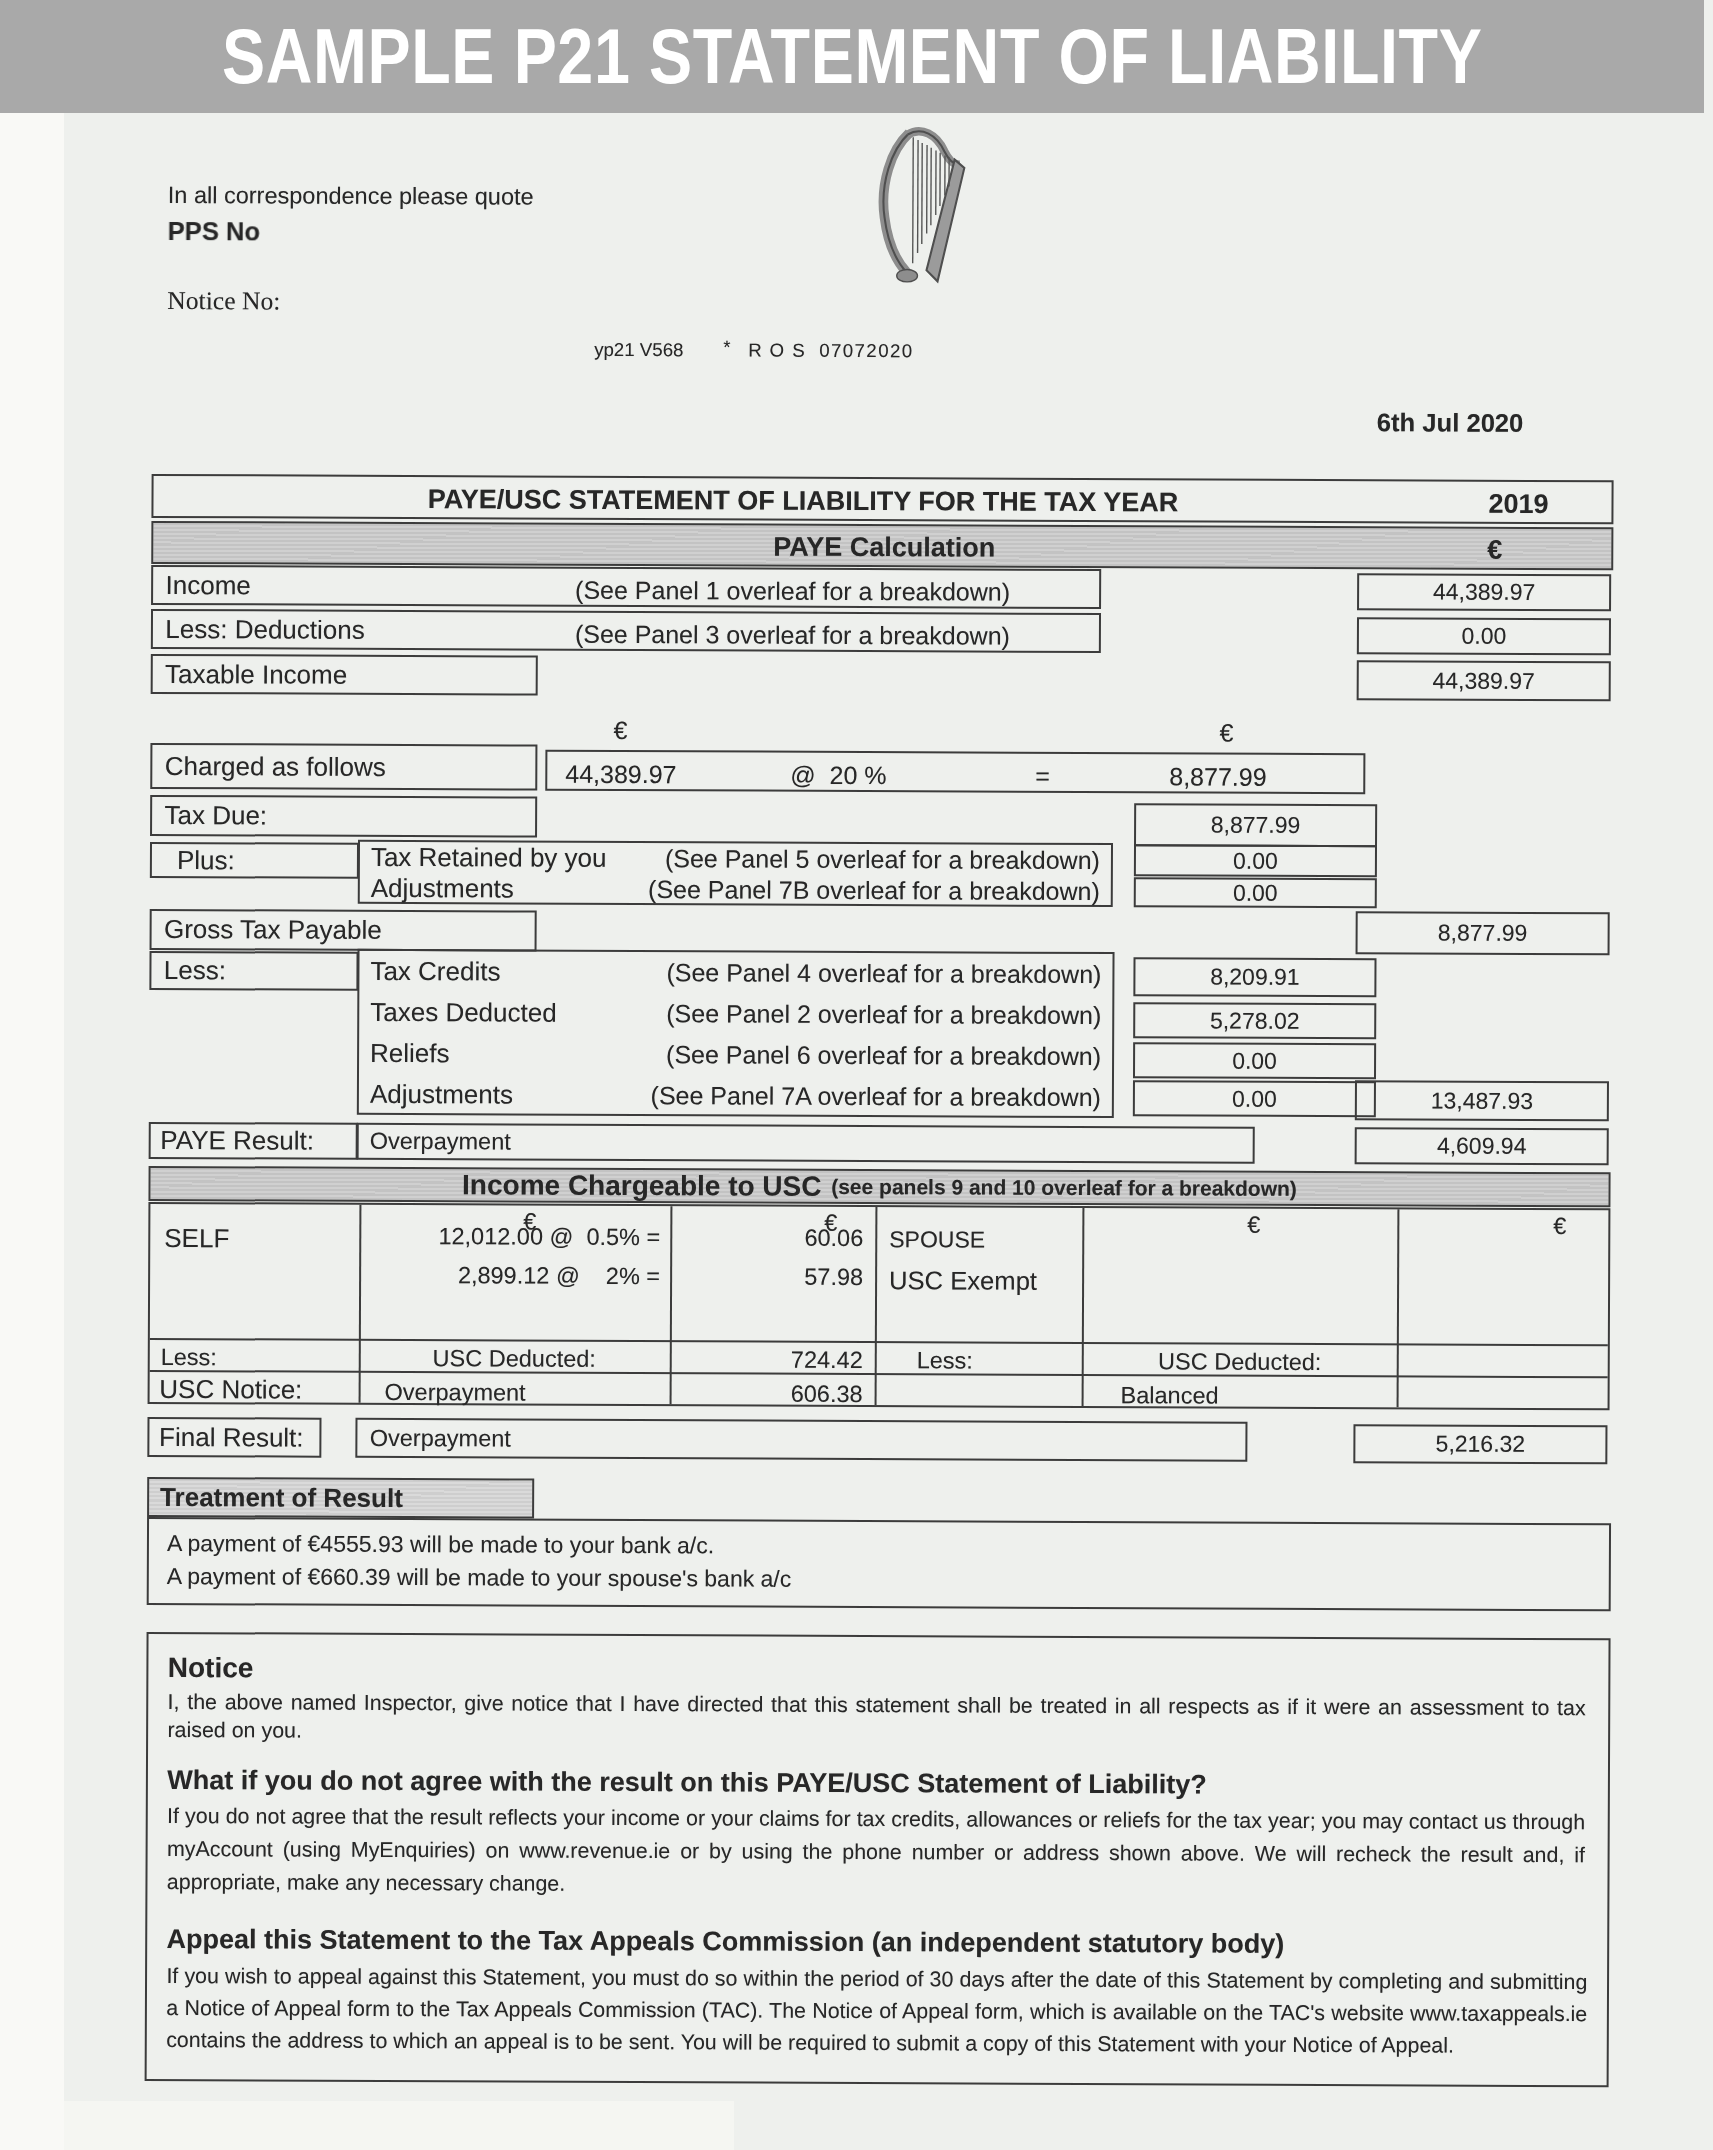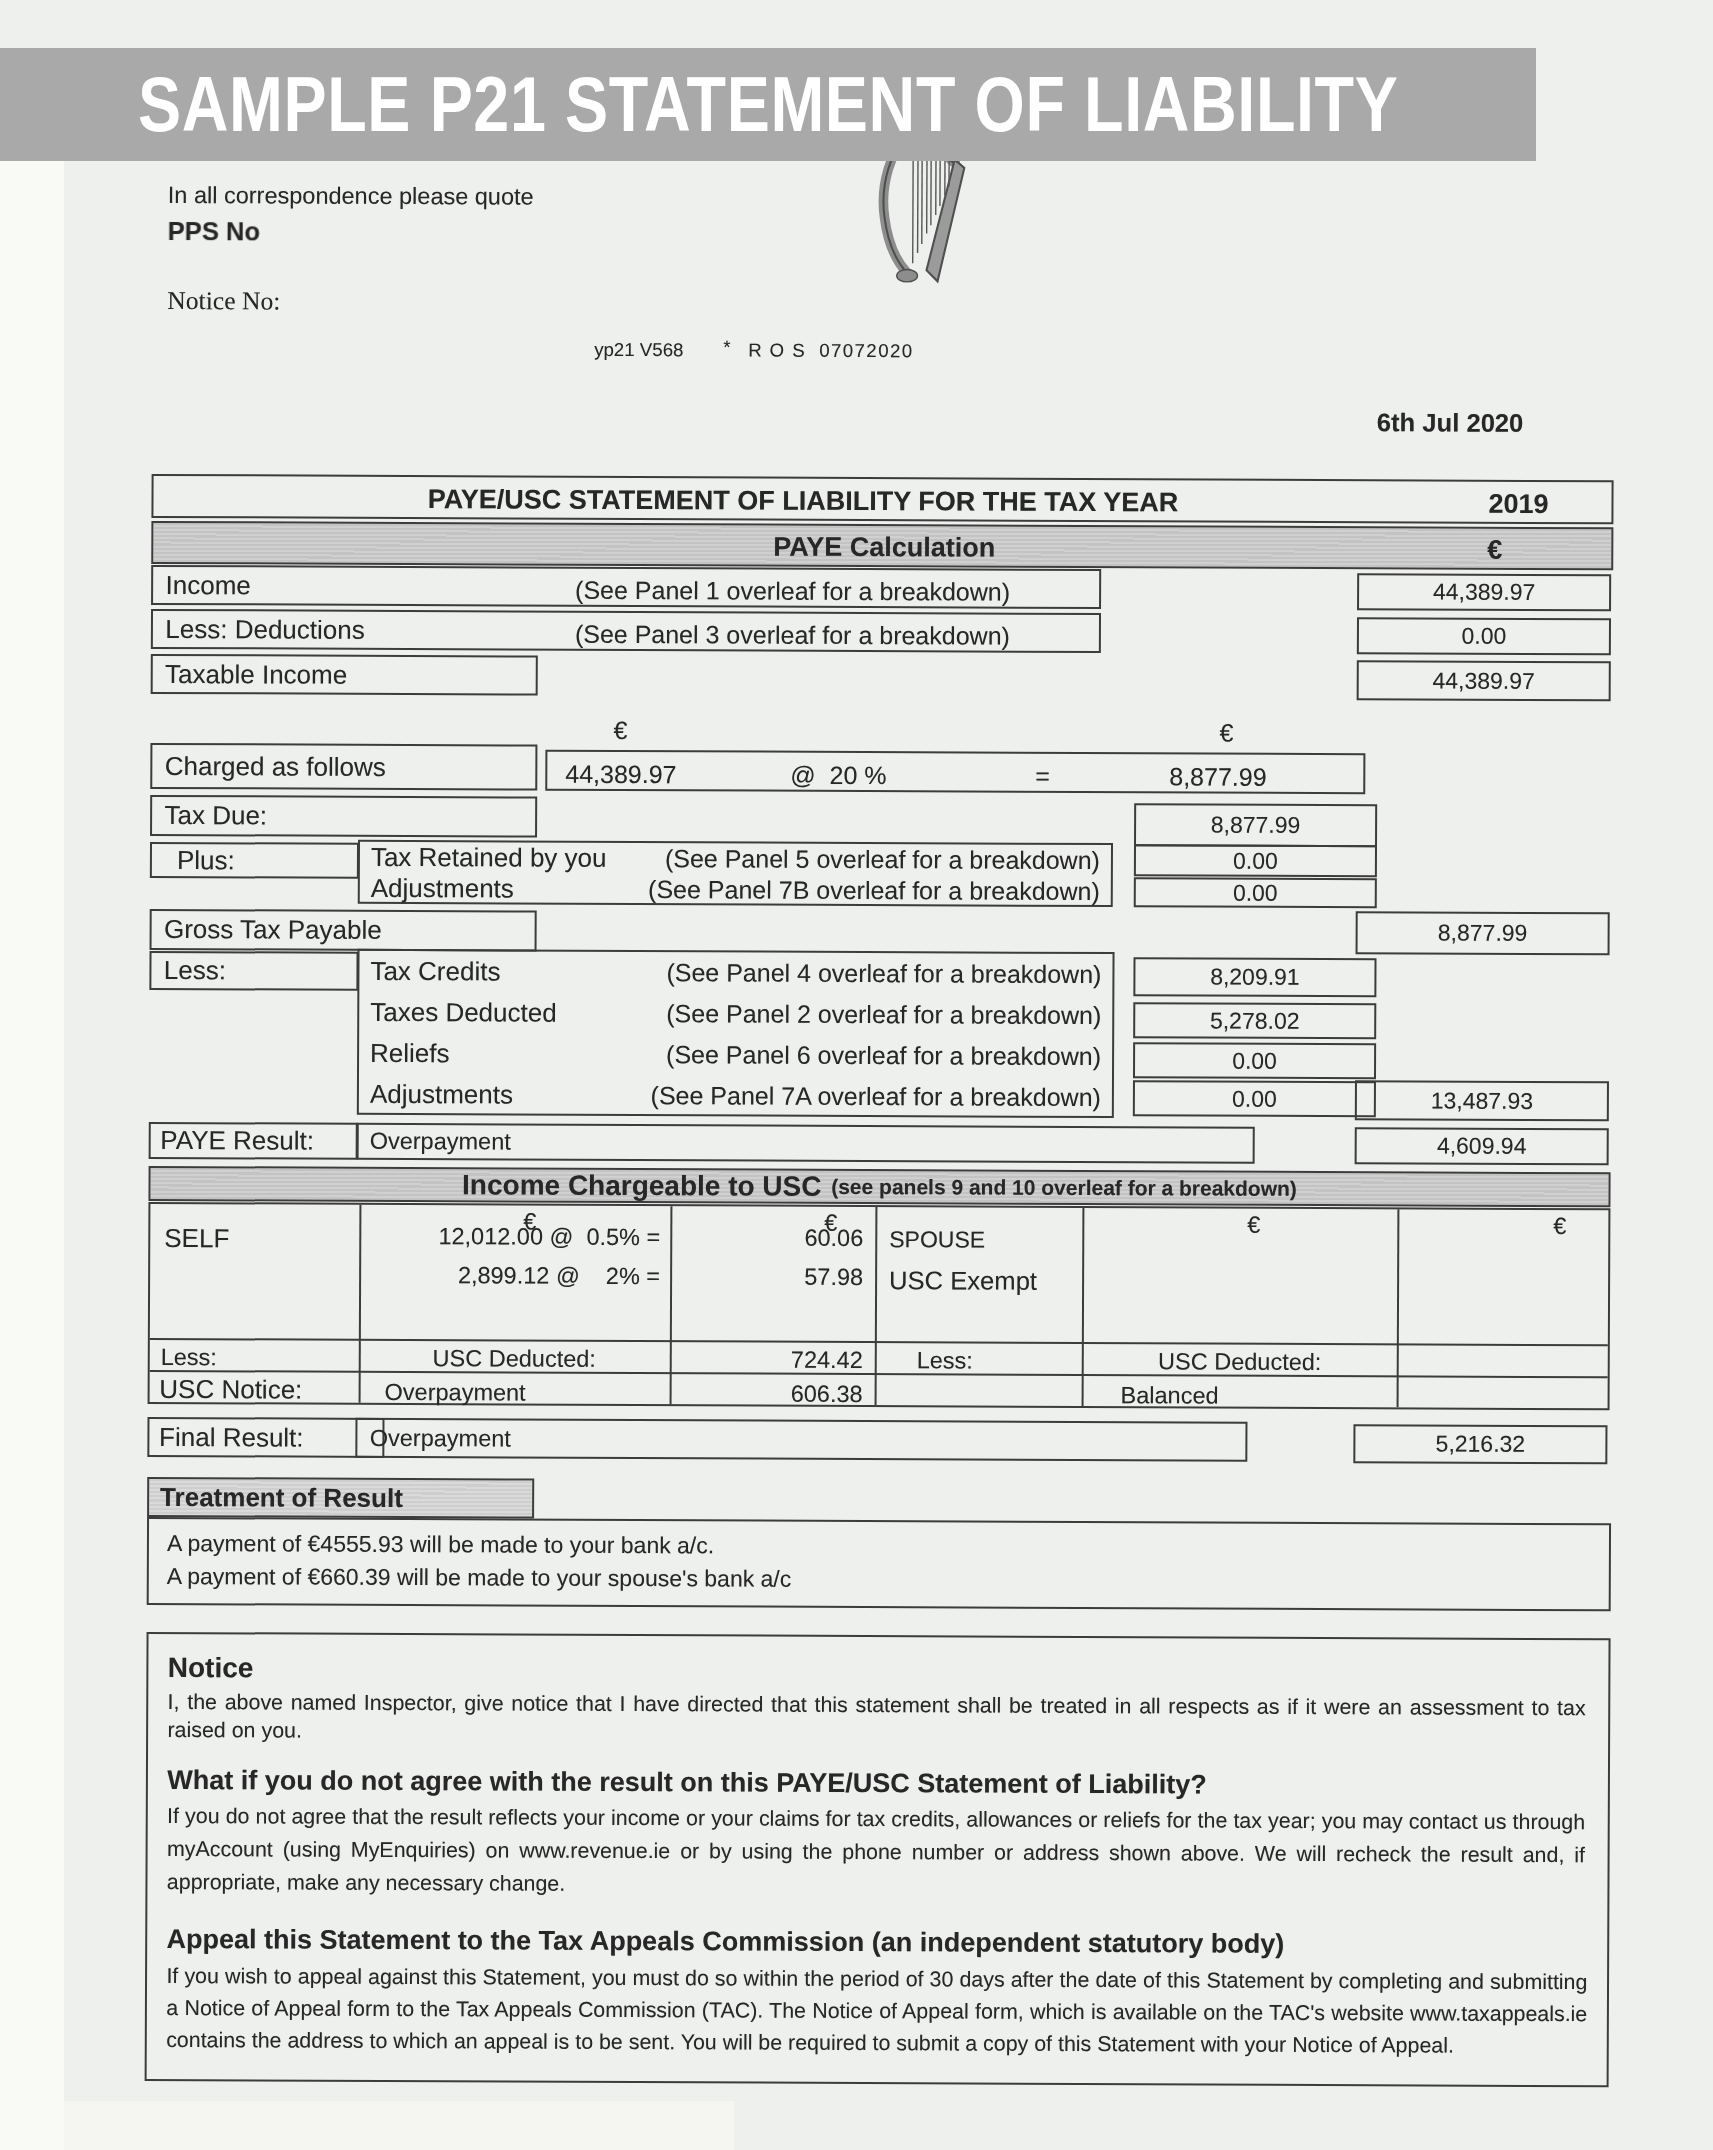--- a/index.html
+++ b/index.html
@@ -1,20 +1,20 @@
 <!DOCTYPE html>
 <html style="font-size:11px"><head>
 <meta charset="utf-8">
 <style>
   html,body{margin:0;padding:0;background:#ffffff;}
   .page{position:relative;width:1714px;height:2151px;background:#eef0ed;
         font-family:"Liberation Sans","DejaVu Sans",sans-serif;color:#272727;overflow:hidden;}
   .abs{position:absolute;box-sizing:border-box;}
-  .banner{left:0;top:0;width:1536px;height:113px;background:#a9a9a9;z-index:6;
-          display:flex;align-items:center;justify-content:center;margin-top:48px;}
+  .banner{left:0;top:0;width:1704px;height:113px;background:#a9a9a9;z-index:6;
+          display:flex;align-items:center;justify-content:center;}
   .banner-text{color:#ffffff;font-weight:bold;font-size:77px;white-space:nowrap;
                transform:scaleX(.84);letter-spacing:0.7px;}
   .leftstrip{left:0;top:113px;width:64px;height:2038px;background:#f9f9f6;}
   .bottomstrip{left:64px;top:2101px;width:670px;height:50px;background:#f5f6f2;}
   .tilt{left:0;top:0;width:1714px;height:2151px;transform:rotate(.25deg);transform-origin:50% 50%;
         text-shadow:0 0 0.7px rgba(55,55,55,.30);}
   .box{border:2.1px solid #3c3c3c;}
   .bar{background:repeating-linear-gradient(180deg,#c3c3c3 0 2.1px,#d0d0d0 2.1px 4.1px);}
   .cell{display:flex;align-items:center;}
   .center{display:flex;align-items:center;justify-content:center;}
@@ -204,21 +204,21 @@
       <span class="abs" style="left:532px;top:140px;width:181px;text-align:right;font-size:23.5px;">724.42</span>
       <span class="abs" style="left:767px;top:140px;font-size:23.5px;">Less:</span>
       <span class="abs" style="left:932px;top:140px;width:316px;text-align:center;font-size:23.5px;">USC Deducted:</span>
 
       <span class="abs" style="left:9.7px;top:170px;font-size:26px;">USC Notice:</span>
       <span class="abs" style="left:235px;top:174px;font-size:23.5px;">Overpayment</span>
       <span class="abs" style="left:532px;top:174px;width:181px;text-align:right;font-size:23.5px;">606.38</span>
       <span class="abs" style="left:971px;top:174px;font-size:23.5px;">Balanced</span>
     </div>
 
-    <div class="abs box cell" style="left:149px;top:1420px;width:237px;height:40px;padding-left:9.7px;">
+    <div class="abs box cell" style="left:149px;top:1420px;width:174px;height:40px;padding-left:9.7px;">
       <span class="lbl">Final Result:</span>
     </div>
     <div class="abs box cell" style="left:357px;top:1420px;width:892px;height:40px;padding-left:12.4px;">
       <span style="font-size:23.5px;">Overpayment</span>
     </div>
     <div class="abs box center val" style="left:1355px;top:1422px;width:254px;height:39px;">5,216.32</div>
 
     <div class="abs box bar cell" style="left:149px;top:1480px;width:387px;height:40px;padding-left:11px;background:repeating-linear-gradient(180deg,#cecece 0 2.1px,#dadada 2.1px 4.1px);">
       <span class="bold" style="font-size:26px;">Treatment of Result</span>
     </div>

